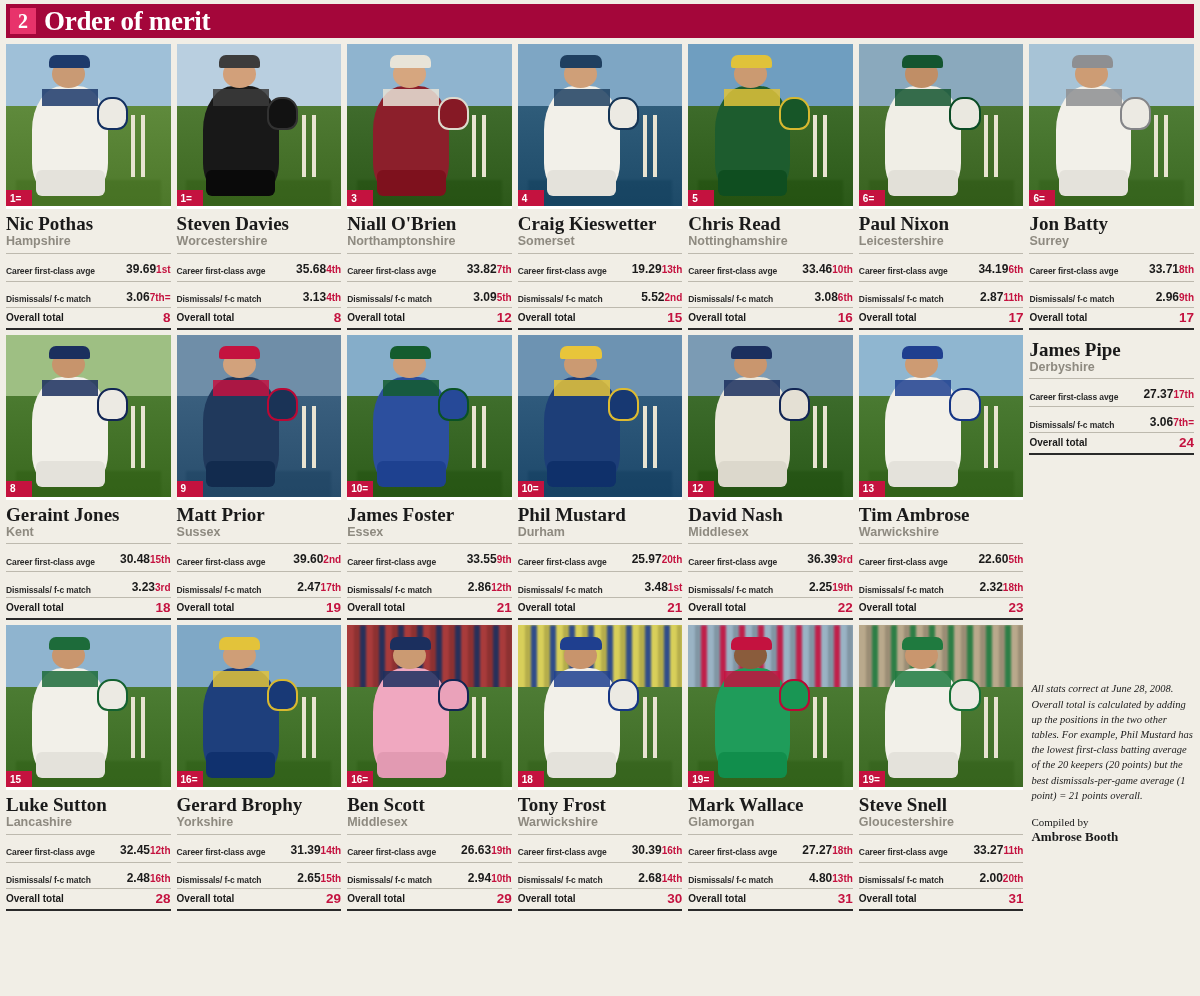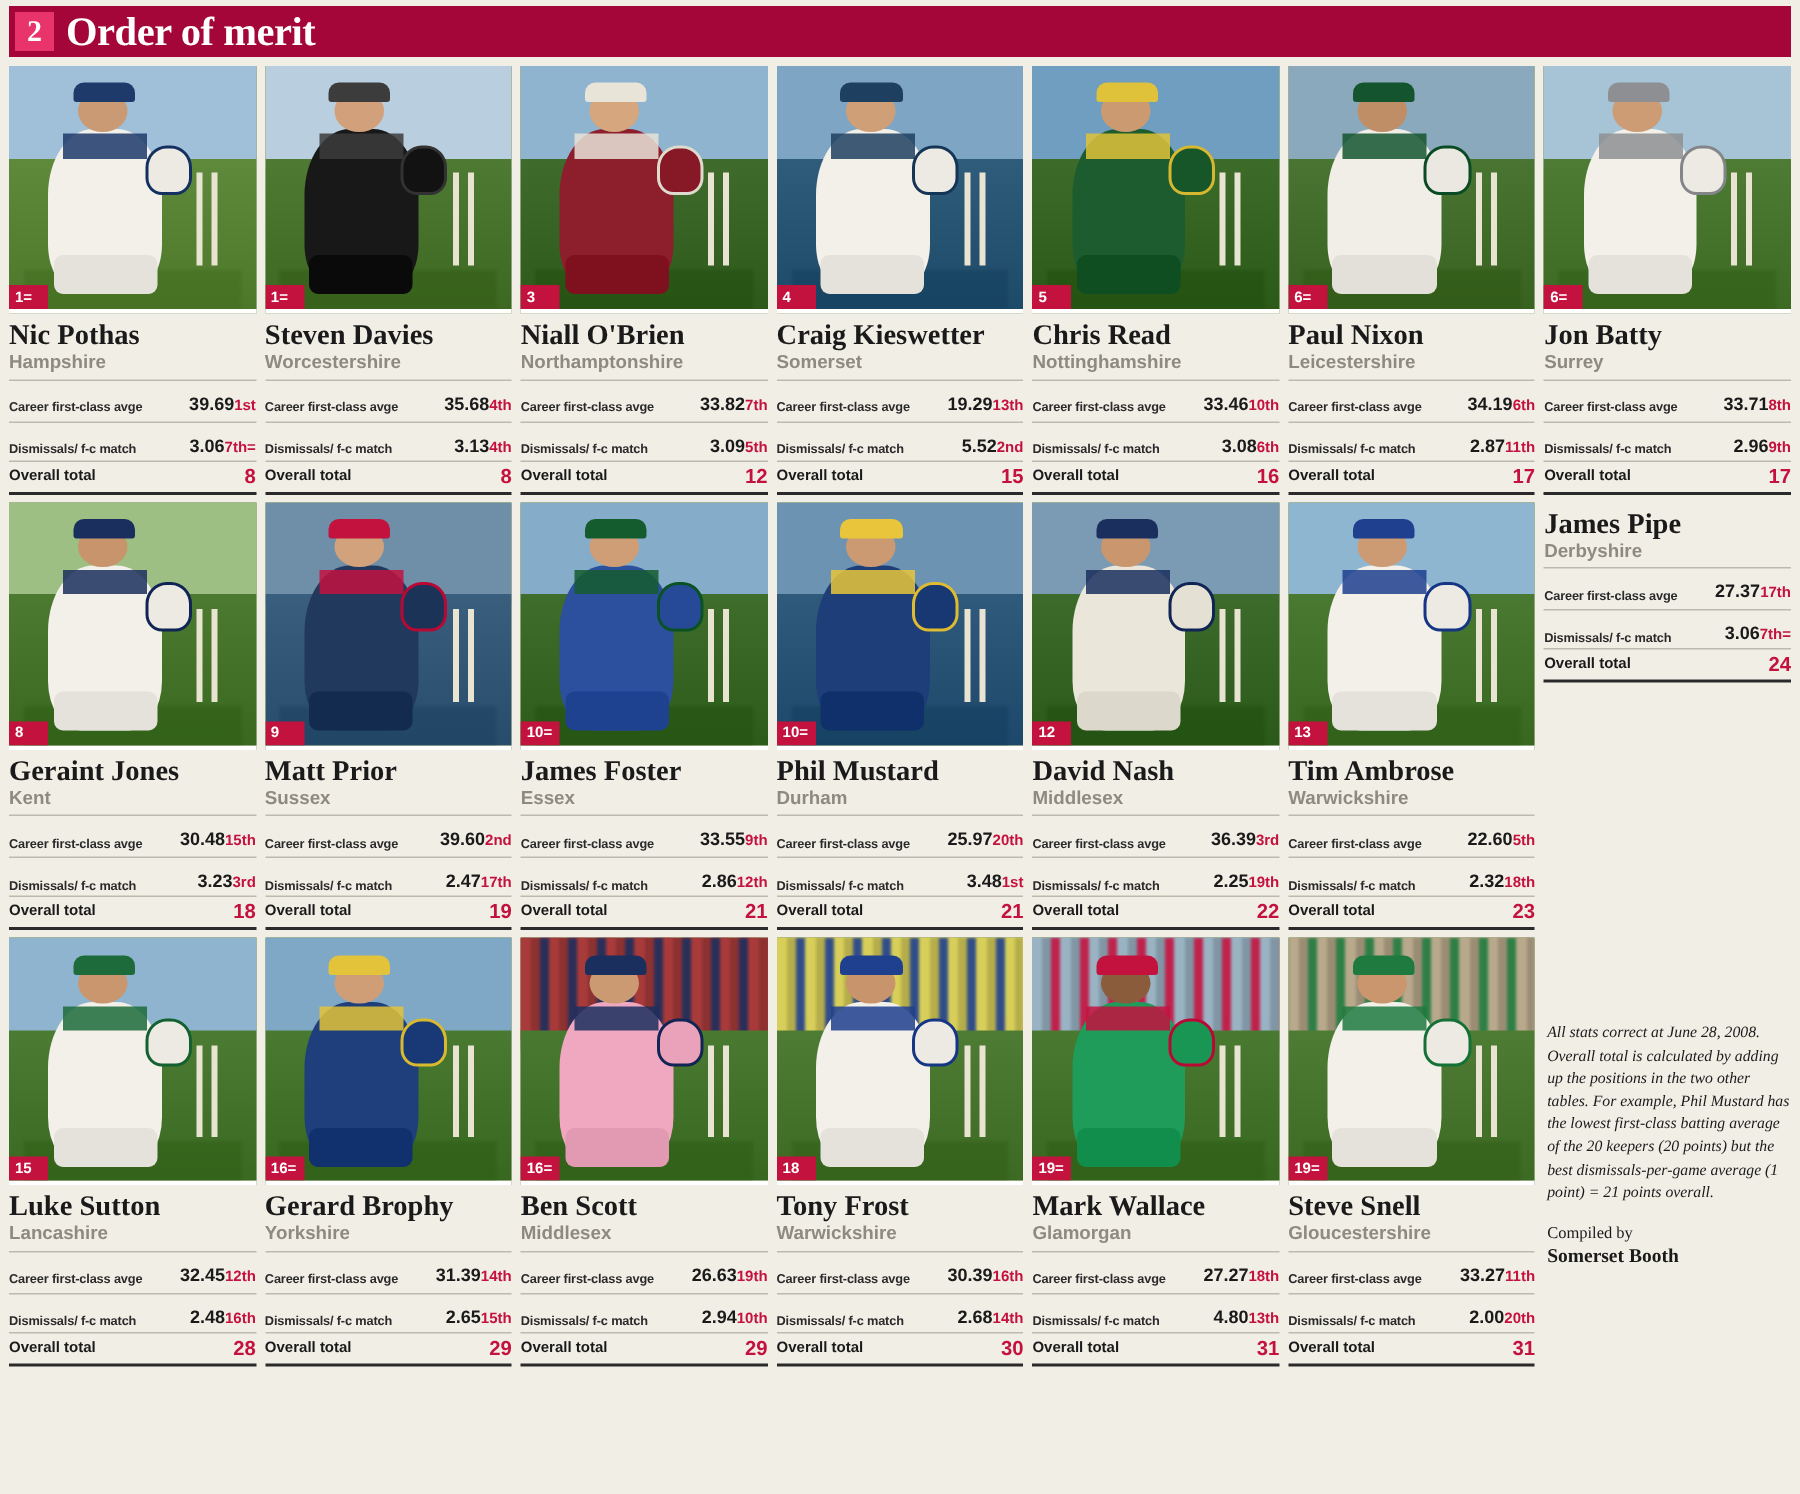--- a/index.html
+++ b/index.html
@@ -917,18 +917,18 @@
     </div>
     <div class="totalrow">
       <div class="totallabel">Overall total</div>
       <div class="totalval">31</div>
     </div>
   </div>
       <div class="cell notecell">
   <div class="notetext">All stats correct at June 28, 2008. Overall total is calculated by adding up the positions in the two other tables. For example, Phil Mustard has the lowest first-class batting average of the 20 keepers (20 points) but the best dismissals-per-game average (1 point) = 21 points overall.</div>
   <div class="compiled">
     <div>Compiled by</div>
-    <b>Somerset Booth</b>
+    <b>Ambrose Booth</b>
   </div>
 </div>
     </div>
 
 </div>
 
 </body></html>

